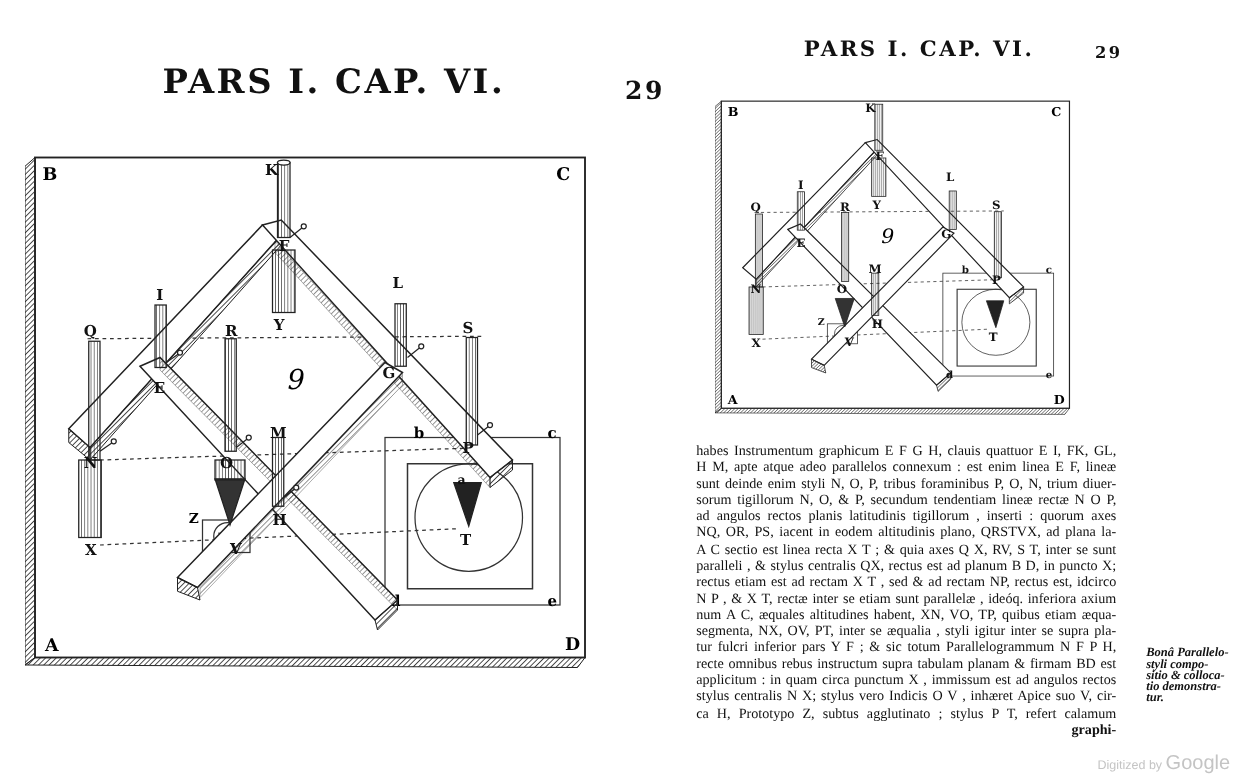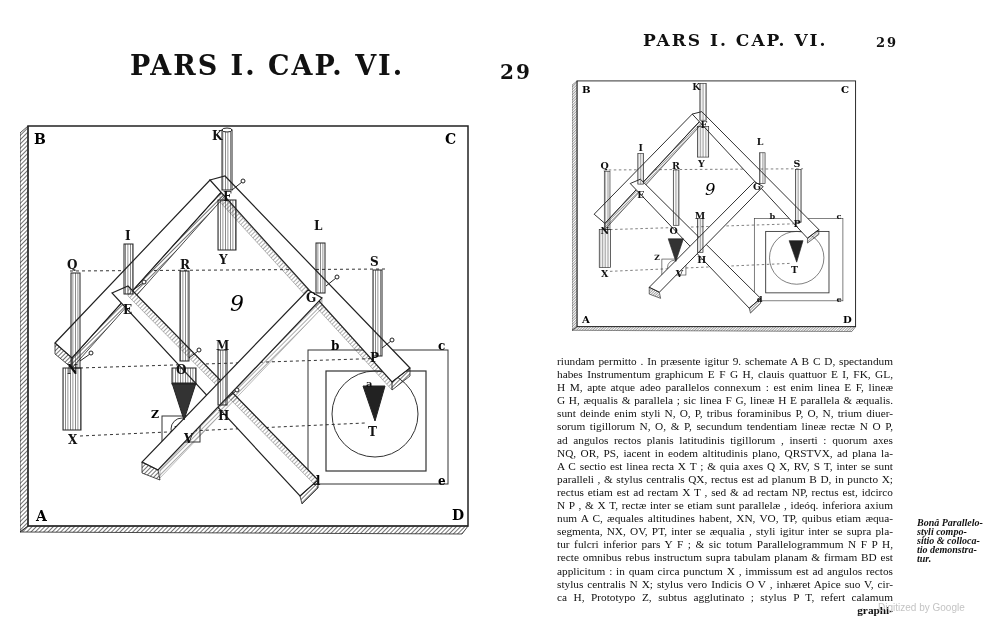--- a/index.html
+++ b/index.html
@@ -10,21 +10,21 @@
   .pn-left{left:500px;top:60px;font-size:20px;}
   .lh-right{left:643px;top:30px;font-size:17px;}
   .pn-right{left:876px;top:35px;font-size:13px;}
   .plate{position:absolute;}
   svg text{font-family:"DejaVu Serif",serif;}
   .body-text{left:557px;top:355px;width:336px;font-family:"Liberation Serif",serif;font-size:11.3px;line-height:13.1px;text-align:justify;}
   .body-text .line{display:block;white-space:nowrap;text-align-last:justify;}
   .body-text .line.last{text-align:right;text-align-last:right;font-weight:bold;}
   .margin-note{left:917px;top:518px;width:80px;font-family:"Liberation Serif",serif;font-style:italic;font-size:10px;line-height:9px;font-weight:bold;}
   .watermark{left:878px;top:602px;font-family:"Liberation Sans",sans-serif;font-size:10px;color:#c4c4c4;}
-  .watermark b{font-size:10px;font-weight:normal;}
+  .watermark b{font-size:16px;font-weight:normal;}
 </style>
 </head>
 <body>
 
 <div class="abs header lh-left">PARS I.  CAP. VI.</div>
 <div class="abs header pn-left">29</div>
 
 <div class="plate" style="left:20px;top:118px;width:455px;height:420px;">
 <svg width="455" height="420" viewBox="0 0 455 420">
   <defs>
@@ -207,24 +207,22 @@
     <text x="130" y="300" font-size="12">Z</text>
     <text x="312" y="232" font-size="13">b</text>
         <text x="418" y="232" font-size="13">c</text>
     <text x="292" y="368" font-size="13">d</text>
         <text x="418" y="368" font-size="13">e</text>
   </g>
 </svg>
 </div>
 
 <div class="abs body-text">
-  <span class="line">riundam permitto . In præsente igitur 9. schemate A B C D, spectandum</span>
   <span class="line">habes Instrumentum graphicum E F G H, clauis quattuor E I, FK, GL,</span>
   <span class="line">H M, apte atque adeo parallelos connexum : est enim linea E F, lineæ</span>
-  <span class="line">G H, æqualis &amp; parallela ; sic linea F G, lineæ H E parallela &amp; æqualis.</span>
   <span class="line">sunt deinde enim styli N, O, P, tribus foraminibus P, O, N, trium diuer-</span>
   <span class="line">sorum tigillorum N, O, &amp; P, secundum tendentiam lineæ rectæ N O P,</span>
   <span class="line">ad angulos rectos planis latitudinis tigillorum , inserti : quorum axes</span>
   <span class="line">NQ, OR, PS, iacent in eodem altitudinis plano, QRSTVX, ad plana la-</span>
   <span class="line">A C sectio est linea recta X T ; &amp; quia axes Q X, RV, S T, inter se sunt</span>
   <span class="line">paralleli , &amp; stylus centralis QX, rectus est ad planum B D, in puncto X;</span>
   <span class="line">rectus etiam est ad rectam X T , sed &amp; ad rectam NP, rectus est, idcirco</span>
   <span class="line">N P , &amp; X T, rectæ inter se etiam sunt parallelæ , ideóq. inferiora axium</span>
   <span class="line">num A C, æquales altitudines habent, XN, VO, TP, quibus etiam æqua-</span>
   <span class="line">segmenta, NX, OV, PT, inter se æqualia , styli igitur inter se supra pla-</span>

